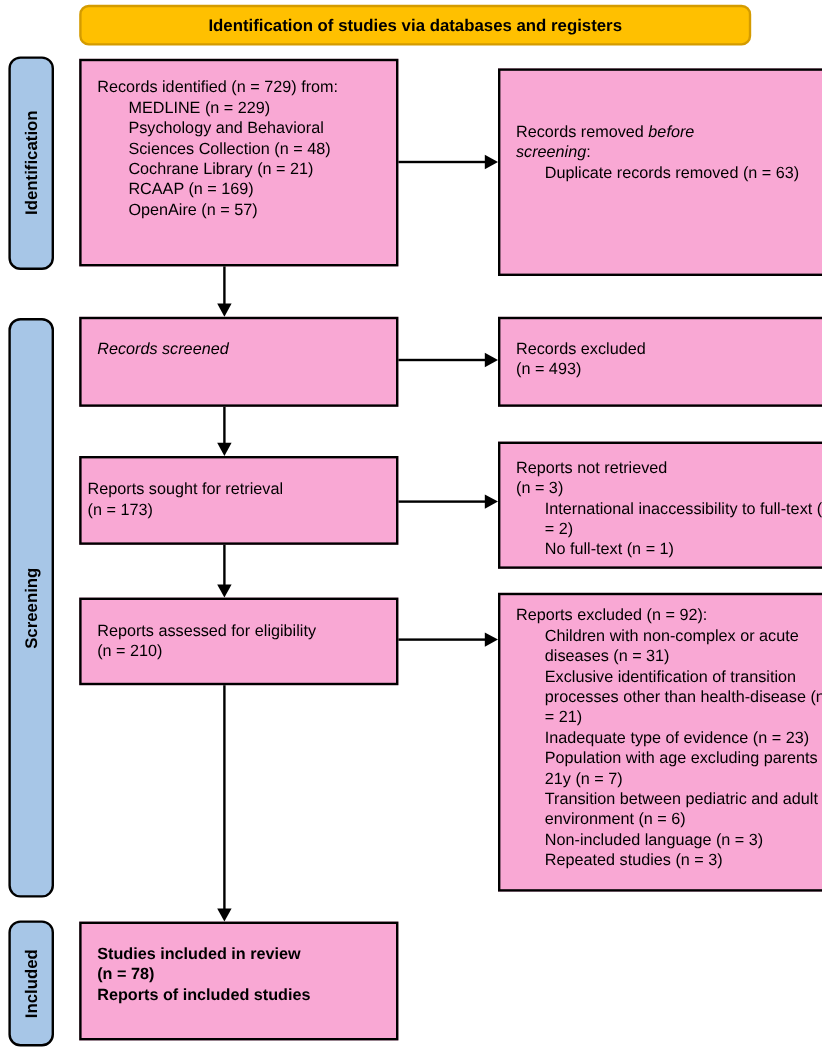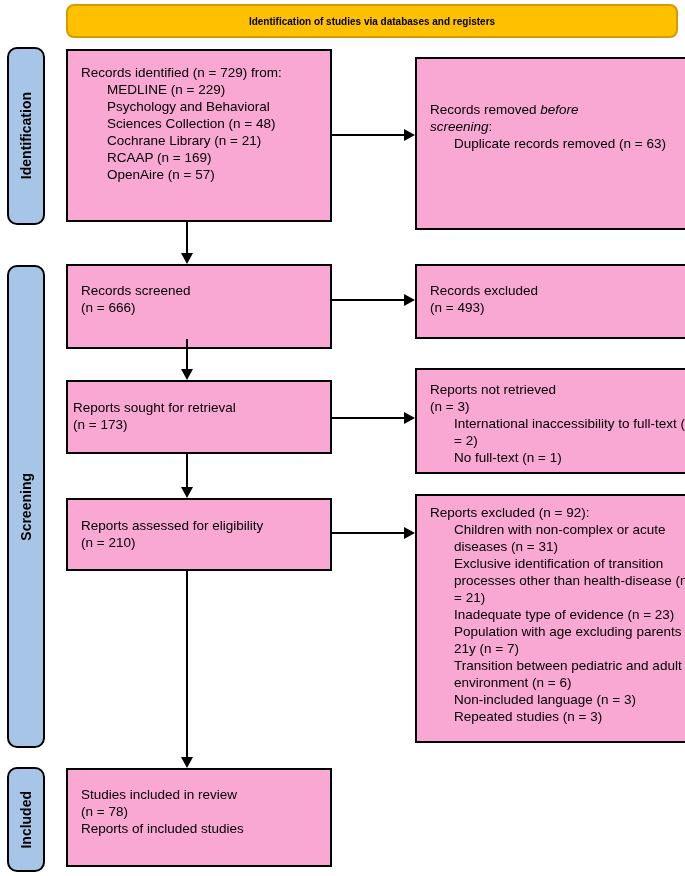--- a/index.html
+++ b/index.html
@@ -9,26 +9,26 @@
   .page {
     position: relative;
     width: 685px;
     height: 876px;
     background: #ffffff;
     overflow: hidden;
   }
 
   .banner {
     position: absolute;
-    left: 66px; top: 4px; width: 612px; height: 34px;
+    left: 66px; top: 4px; width: 560px; height: 34px;
     background: #FFC000;
     border: 2px solid #D49B00;
     border-radius: 8px;
     display: flex; align-items: center; justify-content: center;
-    font-weight: bold; font-size: 10px;
+    font-weight: bold; font-size: 14px;
   }
 
   .sidebar {
     position: absolute;
     left: 7px; width: 38px;
     background: #A7C6E7;
     border: 2px solid #000;
     border-radius: 10px;
     display: flex; align-items: center; justify-content: center;
   }
@@ -48,24 +48,24 @@
     background: #f9a8d4;
     border: 2.5px solid #000;
     font-size: 13.5px;
     line-height: 17px;
     overflow: hidden;
   }
   .box.left  { left: 66px;  width: 266px; }
   .box.right { left: 415px; width: 297px; }
 
   #box-records-identified   { top: 49px;  height: 173px; padding: 13px 8px 6px 13px; }
-  #box-records-screened     { top: 264px; height: 85px;  padding: 16px 8px 6px 13px; }
+  #box-records-screened     { top: 264px; height: 75px;  padding: 16px 8px 6px 13px; font-style: italic; }
   #box-reports-sought       { top: 380px; height: 74px;  padding: 17px 8px 6px 5px; }
   #box-reports-assessed     { top: 498px; height: 73px;  padding: 17px 8px 6px 13px; }
-  #box-studies-included     { top: 768px; height: 99px;  padding: 16px 8px 6px 13px; }
+  #box-studies-included     { top: 768px; height: 99px;  padding: 16px 8px 6px 13px; font-weight: bold; }
 
   #box-records-removed      { top: 57px;  height: 173px; padding: 42px 12px 6px 13px; }
   #box-records-excluded     { top: 264px; height: 75px;  padding: 16px 8px 6px 13px; }
   #box-reports-not-retrieved{ top: 368px; height: 106px; padding: 11px 12px 20px 13px; }
   #box-reports-excluded     { top: 494px; height: 249px; padding: 8px 16px 4px 13px; }
 
   .box.left  .item { padding-left: 26px; }
   .box.right .item { padding-left: 24px; }
   #box-records-removed .title { max-width: 205px; }
 
@@ -108,21 +108,20 @@
 
   <div class="box right" id="box-records-removed">
     <div class="title">
       <span>Records removed </span><i>before screening</i><span>:</span>
     </div>
     <div class="item">Duplicate records removed (n = 63)</div>
   </div>
 
   <div class="box left" id="box-records-screened">
     <div>Records screened</div>
-    <div>(n = 666)</div>
   </div>
 
   <div class="box right" id="box-records-excluded">
     <div>Records excluded</div>
     <div>(n = 493)</div>
   </div>
 
   <div class="box left" id="box-reports-sought">
     <div>Reports sought for retrieval</div>
     <div>(n = 173)</div>

